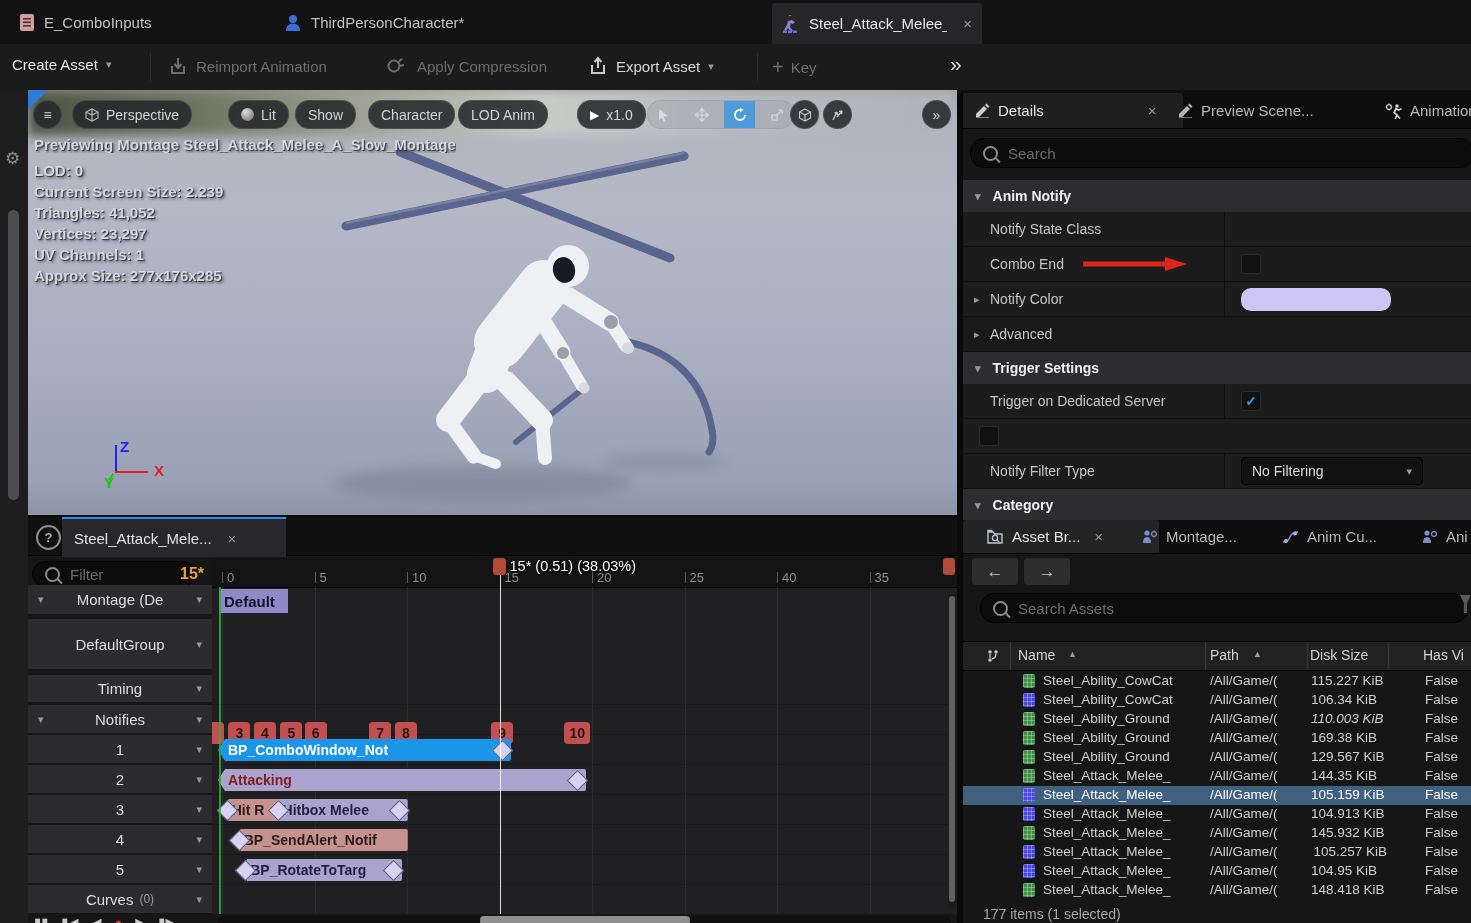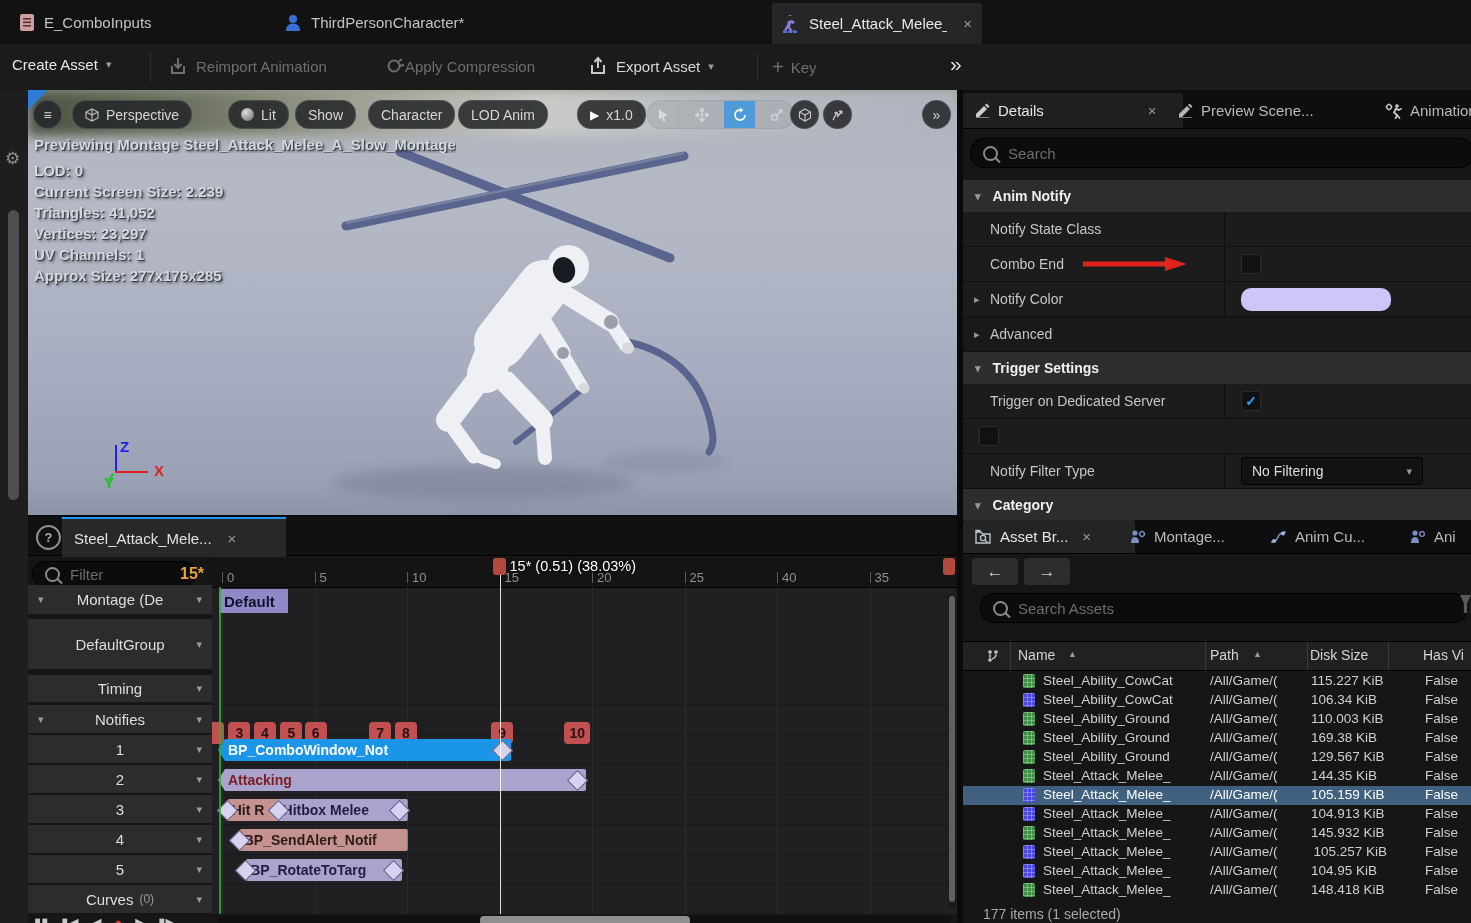--- a/index.html
+++ b/index.html
@@ -53,21 +53,21 @@
   .drow{position:absolute;left:0;width:508px;height:34px;background:#1c1c1d;border-bottom:1px solid #0f0f0f;display:flex}
   .dlabel{width:234px;display:flex;align-items:center;padding-left:27px;color:#c6c6c6;font-size:14px;border-right:1px solid #0f0f0f;position:relative}
   .dval{flex:1;display:flex;align-items:center;padding-left:16px}
   .caret{color:#9a9a9a;font-size:11px}
   .exp{position:absolute;left:11px;color:#9a9a9a;font-size:11px}
   .cb{width:18px;height:18px;background:#111;border:1px solid #2c2c2c;border-radius:3px;display:flex;align-items:center;justify-content:center;font-size:14px;font-weight:bold;color:transparent}
   .cb.on{color:#29a3f3}
   .dd{width:160px;height:26px;background:#121212;border:1px solid #000;border-radius:4px;display:flex;align-items:center;justify-content:space-between;padding:0 10px;color:#ddd;font-size:14px}
 
   
-  .atab{position:absolute;top:0;height:33px;display:flex;align-items:center;gap:8px;padding:0 12px;font-size:15px;color:#b9b9b9}
+  .atab{position:absolute;top:0;height:33px;display:flex;align-items:center;gap:8px;padding:0 24px;font-size:15px;color:#b9b9b9}
   .atab.active{background:#242425;color:#e6e6e6;border-radius:3px 3px 0 0}
   .navbtn{position:absolute;top:0;width:46px;height:27px;background:#2d2d2e;border-radius:4px;display:flex;align-items:center;justify-content:center;color:#c9c9c9;font-size:17px}
   #ahead{position:absolute;left:0;width:508px;height:28px;background:#212122;border-top:1px solid #000;border-bottom:1px solid #000;color:#d5d5d5;font-size:14px}
   .hsep{position:absolute;top:0;width:1px;height:28px;background:#3a3a3a}
   .arow{position:absolute;left:0;width:508px;height:19px;font-size:13.5px;color:#cfcfcf;background:#161617}
   .arow.sel{background:#3f617f;color:#fff}
   .aicon{position:absolute;left:60px;top:2px;width:12px;height:14px;border-radius:2px;
      background-image:linear-gradient(rgba(255,255,255,.28) 1px,transparent 1px),linear-gradient(90deg,rgba(255,255,255,.28) 1px,transparent 1px);background-size:4px 4px}
   .acell{position:absolute;top:1px;white-space:nowrap;overflow:hidden}
 
@@ -137,21 +137,21 @@
       <span class="caret">▾</span>
     </div>
     <div class="vdiv" style="left:150px"></div>
     <div class="abs flex tbtxt dis" style="left:168px;top:12px;gap:8px">
       <svg class="icon-svg" width="20" height="20" viewBox="0 0 20 20">
           <path d="M4,10 v7 h12 v-7" fill="none" stroke="#6e6e6e" stroke-width="2"></path>
           <path d="M10,2 v9 M6.5,8 l3.5,4 3.5,-4" fill="none" stroke="#6e6e6e" stroke-width="2"></path>
         </svg>
       <span>Reimport Animation</span>
     </div>
-    <div class="abs flex tbtxt dis" style="left:385px;top:12px;gap:0">
+    <div class="abs flex tbtxt dis" style="left:385px;top:12px;gap:12px">
       <svg class="icon-svg" width="20" height="20" viewBox="0 0 20 20">
           <circle cx="9" cy="10" r="5.5" fill="none" stroke="#6e6e6e" stroke-width="2"></circle>
           <path d="M13,6 l4,-3 M14,10 l5,-1" stroke="#6e6e6e" stroke-width="2"></path>
         </svg>
       <span>Apply Compression</span>
     </div>
     <div class="abs flex tbtxt" style="left:588px;top:12px;gap:8px;color:#d8d8d8">
       <svg class="icon-svg" width="20" height="20" viewBox="0 0 20 20">
           <path d="M4,9 v8 h12 v-8" fill="none" stroke="#c9c9c9" stroke-width="2"></path>
           <path d="M10,12 v-9 M6.5,6 l3.5,-4 3.5,4" fill="none" stroke="#c9c9c9" stroke-width="2"></path>
@@ -520,21 +520,21 @@
           <div class="aicon" style="background-color: rgb(74, 71, 230);"></div>
           <span class="acell" style="left: 80px; width: 160px;">Steel_Ability_CowCat</span>
           <span class="acell" style="left: 247px; width: 96px;">/All/Game/(</span>
           <span class="acell" style="left: 348px; width: 76px;">106.34 KiB</span>
           <span class="acell" style="left: 462px; width: 44px;">False</span>
         </div>
         <div class="arow" style="top: 620px;">
           <div class="aicon" style="background-color: rgb(62, 145, 67);"></div>
           <span class="acell" style="left: 80px; width: 160px;">Steel_Ability_Ground</span>
           <span class="acell" style="left: 247px; width: 96px;">/All/Game/(</span>
-          <span class="acell" style="left: 348px; width: 76px;">110.003 KiB</span>
+          <span class="acell" style="left: 348px; width: 76px; font-style: italic;">110.003 KiB</span>
           <span class="acell" style="left: 462px; width: 44px;">False</span>
         </div>
         <div class="arow" style="top: 639px;">
           <div class="aicon" style="background-color: rgb(62, 145, 67);"></div>
           <span class="acell" style="left: 80px; width: 160px;">Steel_Ability_Ground</span>
           <span class="acell" style="left: 247px; width: 96px;">/All/Game/(</span>
           <span class="acell" style="left: 348px; width: 76px;">169.38 KiB</span>
           <span class="acell" style="left: 462px; width: 44px;">False</span>
         </div>
         <div class="arow" style="top: 658px;">

